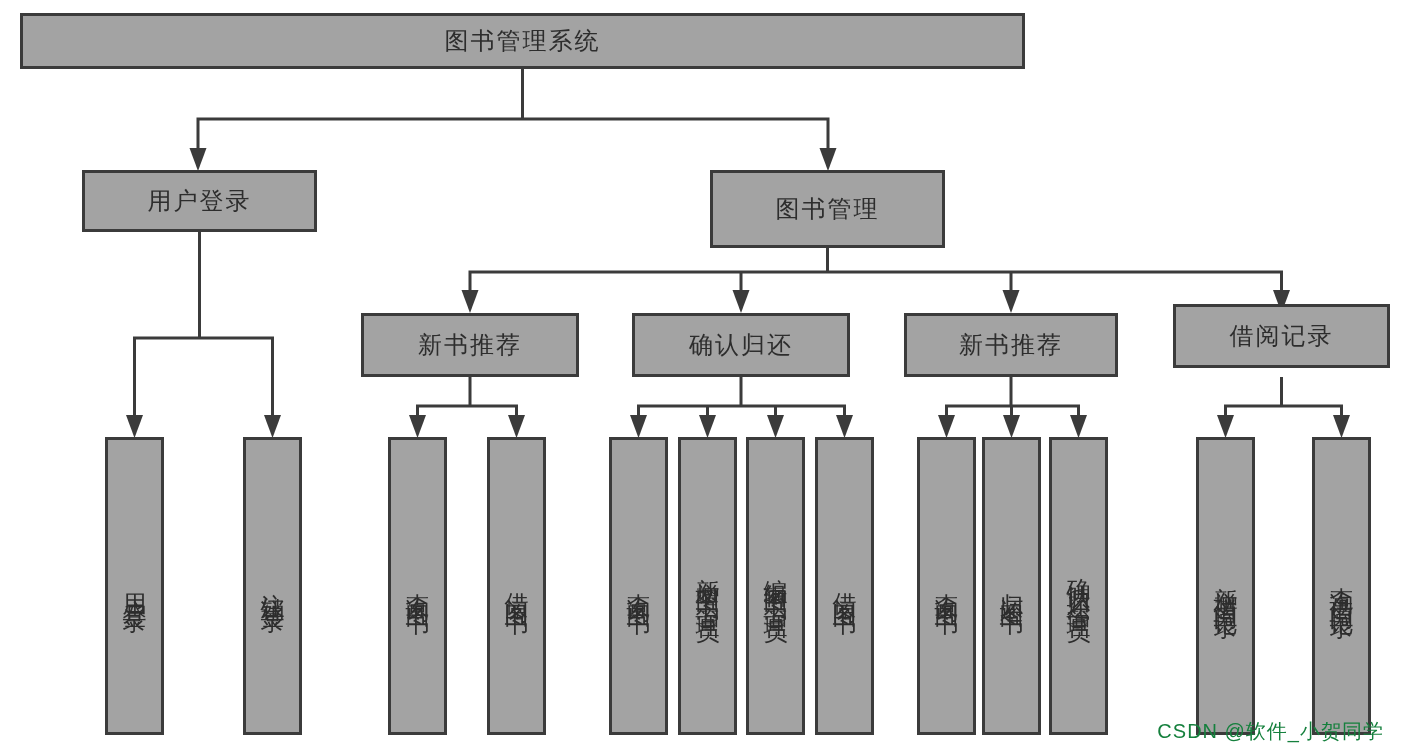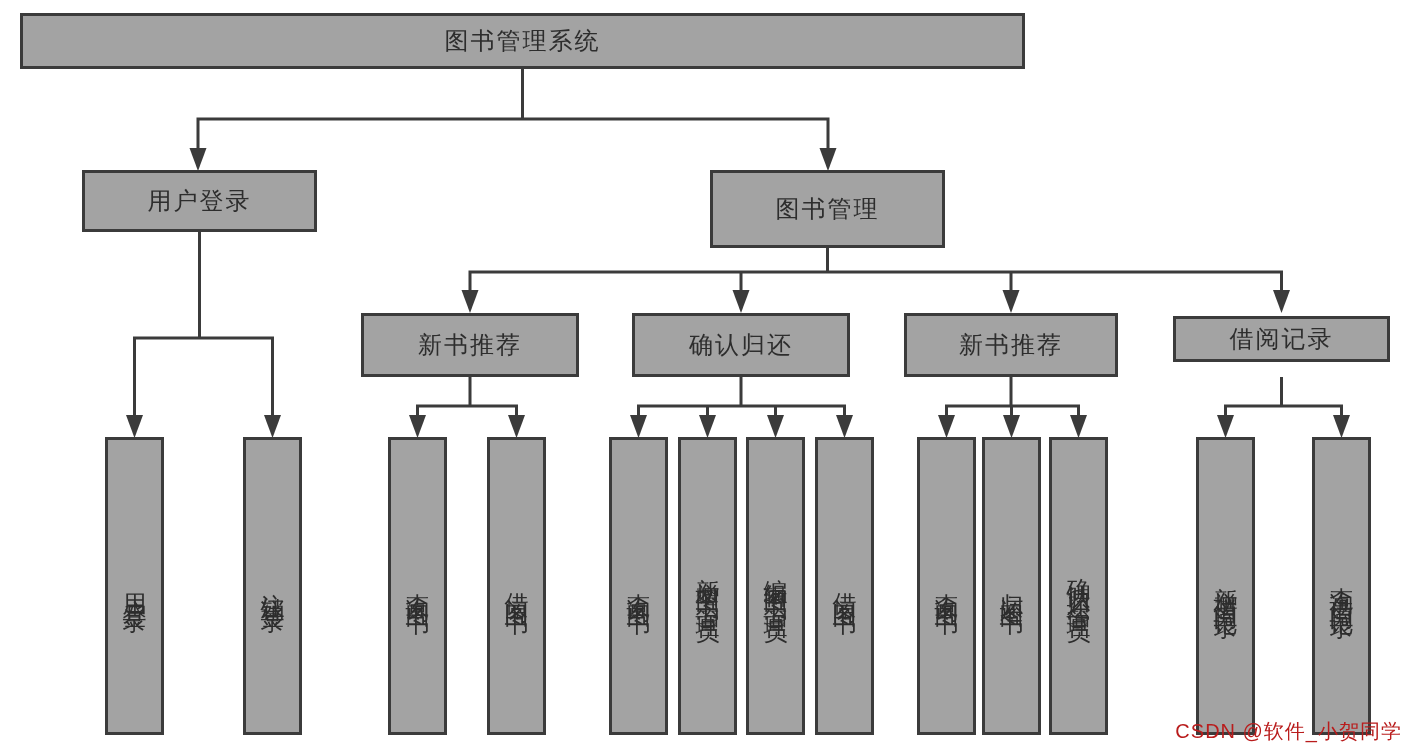--- a/index.html
+++ b/index.html
@@ -23,23 +23,23 @@
     font-size:24px; letter-spacing:2px; white-space:nowrap; line-height:1;
   }
   .box.v { top:437px; width:59px; height:298px; }
   .box.v span {
     writing-mode:vertical-rl;
     text-orientation:mixed;
     font-size:24px; letter-spacing:6px; line-height:1;
     white-space:nowrap;
   }
   .watermark {
-    position:absolute; right:3px; bottom:2px; z-index:3;
+    position:absolute; right:21px; bottom:2px; z-index:3;
     font-size:20px; letter-spacing:1px;
-    color:#b91c1c;
+    color:#15803d;
   }
 </style>
 </head>
 <body>
 
 <div class="stage">
 
   <svg class="connectors" width="1405" height="747" viewBox="0 0 1405 747">
     <g fill="none" stroke="#3b3b3b" stroke-width="3">
       <path d="M522.5 69 V119 M198 119 H828 M198 117.5 V152 M828 117.5 V152"></path>
@@ -86,21 +86,21 @@
 
   <div class="box h" style="left:361px;top:313px;width:218px;height:64px">
     <span>新书推荐</span>
   </div>
   <div class="box h" style="left:632px;top:313px;width:218px;height:64px">
     <span>确认归还</span>
   </div>
   <div class="box h" style="left:904px;top:313px;width:214px;height:64px">
     <span>新书推荐</span>
   </div>
-  <div class="box h" style="left:1173px;top:316px;width:217px;height:46px">
+  <div class="box h" style="left:1173px;top:304px;width:217px;height:64px">
     <span>借阅记录</span>
   </div>
 
   <div class="box v" style="left:105px">
     <span>用户登录</span>
   </div>
   <div class="box v" style="left:243px">
     <span>注销登录</span>
   </div>
 

